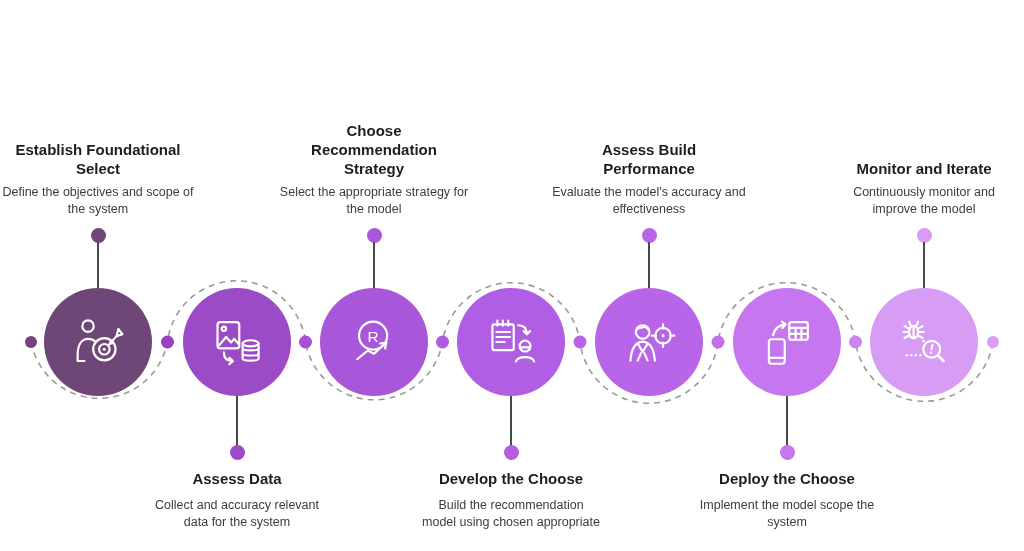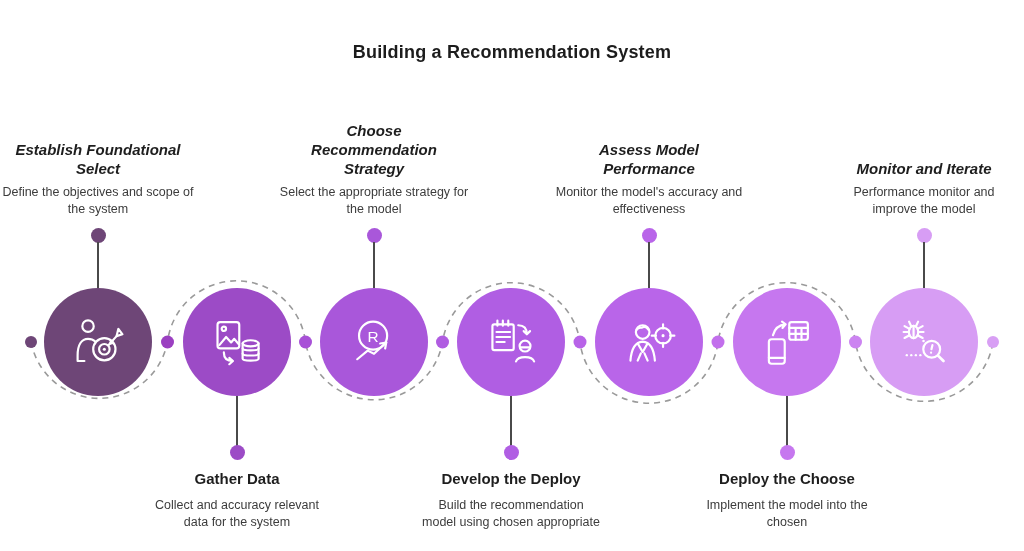--- a/index.html
+++ b/index.html
@@ -10,39 +10,38 @@
   .wave{position:absolute;top:0;left:0;}
   .step{position:absolute;top:0;height:551px;width:0;}
   .step > *{position:absolute;}
   .heading{text-align:center;font-size:15px;font-weight:bold;color:#1e1e1e;line-height:19px;}
   .desc{text-align:center;font-size:12.5px;color:#3c3c3c;line-height:17px;}
   .ldot{width:15px;height:15px;border-radius:50%;left:-7.5px;}
   .stem{width:2px;left:-1px;background:#4a4a4a;}
   .circle{width:108px;height:108px;border-radius:50%;left:-54px;top:288px;
           display:flex;align-items:center;justify-content:center;}
   
-  .top .heading{bottom:373px;transform:translateX(-50%);font-style:italic;}
+  .top .heading{bottom:373px;transform:translateX(-50%);}
   .top .desc{top:184px;transform:translateX(-50%);}
   .top .ldot{top:228px;}
   .top .stem{top:242px;height:47px;}
   
   .bottom .heading{top:469px;transform:translateX(-50%);}
   .bottom .desc{top:497px;transform:translateX(-50%);}
   .bottom .ldot{top:445px;}
   .bottom .stem{top:396px;height:50px;}
   .icon{stroke:#fff;fill:none;stroke-width:2.4;stroke-linecap:round;stroke-linejoin:round;}
   .icon .f{fill:#fff;stroke:none;}
   .icon text{fill:#fff;stroke:none;font-family:"Liberation Sans",sans-serif;font-size:17px;}
 </style>
 </head>
 <body>
 
 <div id="canvas">
 
-  <div class="title">Building a Recommendation System</div>
 
   <svg class="wave" width="1024" height="551" viewBox="0 0 1024 551">
     <path d="M 31 342 A 69.5 69.5 0 0 0 167.5 342 A 69.5 69.5 0 0 1 305.5 342
              A 69.5 69.5 0 0 0 442.5 342 A 69.5 69.5 0 0 1 580 342
              A 69.5 69.5 0 0 0 718 342 A 69.5 69.5 0 0 1 855.5 342
              A 69.5 69.5 0 0 0 993 342" fill="none" stroke-width="1.6" stroke-dasharray="6 5" style="stroke: rgb(154, 154, 154);"></path>
     <circle cx="31" cy="342" r="6" style="fill: rgb(110, 70, 119);"></circle>
     <circle cx="167.5" cy="342" r="6.5" style="fill: rgb(155, 64, 193);"></circle>
     <circle cx="305.5" cy="342" r="6.5" style="fill: rgb(168, 81, 215);"></circle>
     <circle cx="442.5" cy="342" r="6.5" style="fill: rgb(176, 92, 225);"></circle>
@@ -78,21 +77,21 @@
         <circle cx="17.5" cy="17.5" r="2.4"></circle>
         <path d="M12.5 35.5 L20 26.5 L25.5 32.5 L29 28.5 L33.5 34"></path>
         <path d="M17.5 43.5 C17.5 50.5 21.5 53 27.5 53 M27.5 53 L23.5 49.5 M27.5 53 L23.5 56.5"></path>
         <ellipse cx="47" cy="33.5" rx="8.8" ry="3.4"></ellipse>
         <path d="M38.2 33.5 V50.5 C38.2 53.2 55.8 53.2 55.8 50.5 V33.5"></path>
         <path d="M38.2 39.2 C38.2 41.9 55.8 41.9 55.8 39.2 M38.2 44.9 C38.2 47.6 55.8 47.6 55.8 44.9"></path>
       </svg>
     </div>
     <div class="stem" style="background-color: rgb(74, 74, 74);"></div>
     <div class="ldot" style="background-color: rgb(156, 75, 198);"></div>
-    <div class="heading" style="width:200px">Gather Data</div>
+    <div class="heading" style="width:200px">Assess Data</div>
     <div class="desc" style="width:190px">Collect and accuracy relevant data for the system</div>
   </div>
 
   <div class="step top" style="left:374px">
     <div class="heading" style="width:150px">Choose Recommendation Strategy</div>
     <div class="desc" style="width:200px">Select the appropriate strategy for the model</div>
     <div class="ldot" style="background-color: rgb(169, 87, 218);"></div>
     <div class="stem" style="background-color: rgb(74, 74, 74);"></div>
     <div class="circle" style="background-color: rgb(169, 87, 218);">
       <svg class="icon" width="58" height="58" viewBox="0 0 64 64">
@@ -111,27 +110,27 @@
         <rect x="11.5" y="12.5" width="23.5" height="28.5" rx="2"></rect>
         <path d="M16 21 H31 M16 26.5 H31 M16 32 H25"></path>
         <path d="M40 13.5 C46.5 13.5 49.5 17 49.5 23.5 M49.5 23.5 L46 20 M49.5 23.5 L53 20"></path>
         <circle cx="47.5" cy="36.5" r="6"></circle>
         <path d="M42 38 H53"></path>
         <path d="M37.5 53.5 C39.5 47 55.5 47 57.5 53.5"></path>
       </svg>
     </div>
     <div class="stem" style="background-color: rgb(74, 74, 74);"></div>
     <div class="ldot" style="background-color: rgb(176, 94, 227);"></div>
-    <div class="heading" style="width:200px">Develop the Deploy</div>
+    <div class="heading" style="width:200px">Develop the Choose</div>
     <div class="desc" style="width:180px">Build the recommendation model using chosen appropriate</div>
   </div>
 
   <div class="step top" style="left:649px">
-    <div class="heading" style="width:150px">Assess Model Performance</div>
-    <div class="desc" style="width:200px">Monitor the model's accuracy and effectiveness</div>
+    <div class="heading" style="width:150px">Assess Build Performance</div>
+    <div class="desc" style="width:200px">Evaluate the model's accuracy and effectiveness</div>
     <div class="ldot" style="background-color: rgb(185, 101, 233);"></div>
     <div class="stem" style="background-color: rgb(74, 74, 74);"></div>
     <div class="circle" style="background-color: rgb(185, 101, 233);">
       <svg class="icon" width="58" height="58" viewBox="0 0 64 64">
         <circle cx="25" cy="21" r="7.5"></circle>
         <path d="M18.5 18.5 C20.5 15 23 17 25 15.8 C27.3 14.5 30 16.5 31.5 18.5"></path>
         <path d="M11.5 52.5 C12.5 40 17 32 25 31.5 C33 32 37.5 40 38.5 52.5"></path>
         <path d="M19.5 33.5 L25 43 L30.5 33.5"></path>
         <path d="M23 44.5 L19.5 52.5 M27 44.5 L30.5 52.5"></path>
         <circle cx="47.5" cy="25" r="8.6"></circle>
@@ -147,26 +146,26 @@
         <rect x="12" y="29" width="17.5" height="27" rx="3"></rect>
         <path d="M12 49.5 H29.5"></path>
         <path d="M16.5 24.5 C18.5 16.5 24 13 30.5 12.5 M30.5 12.5 L26.5 9.5 M30.5 12.5 L27 16.5"></path>
         <rect x="34.5" y="10" width="20.5" height="19.5" rx="2.5"></rect>
         <path d="M34.5 16.5 H55 M41.5 16.5 V29.5 M48 16.5 V29.5 M34.5 23 H55"></path>
       </svg>
     </div>
     <div class="stem" style="background-color: rgb(74, 74, 74);"></div>
     <div class="ldot" style="background-color: rgb(198, 119, 239);"></div>
     <div class="heading" style="width:200px">Deploy the Choose</div>
-    <div class="desc" style="width:190px">Implement the model into the chosen</div>
+    <div class="desc" style="width:190px">Implement the model scope the system</div>
   </div>
 
   <div class="step top" style="left:924px">
     <div class="heading" style="width:200px">Monitor and Iterate</div>
-    <div class="desc" style="width:180px">Performance monitor and improve the model</div>
+    <div class="desc" style="width:180px">Continuously monitor and improve the model</div>
     <div class="ldot" style="background-color: rgb(215, 157, 244);"></div>
     <div class="stem" style="background-color: rgb(74, 74, 74);"></div>
     <div class="circle" style="background-color: rgb(215, 157, 244);">
       <svg class="icon" width="58" height="58" viewBox="0 0 64 64">
         <ellipse cx="20.5" cy="21" rx="5.2" ry="6.8"></ellipse>
         <path d="M20.5 14.2 V27.8"></path>
         <path d="M16 17.5 L10.5 14.5 M15.5 21 L9.5 21 M16 24.5 L10.5 27.5"></path>
         <path d="M25 17.5 L30.5 14.5 M25.5 21 L31.5 21 M25 24.5 L30.5 27.5"></path>
         <path d="M18 14.8 L15.5 9.5 M23 14.8 L25.5 9.5"></path>
         <circle class="f" cx="31.5" cy="31" r="1.4"></circle>

